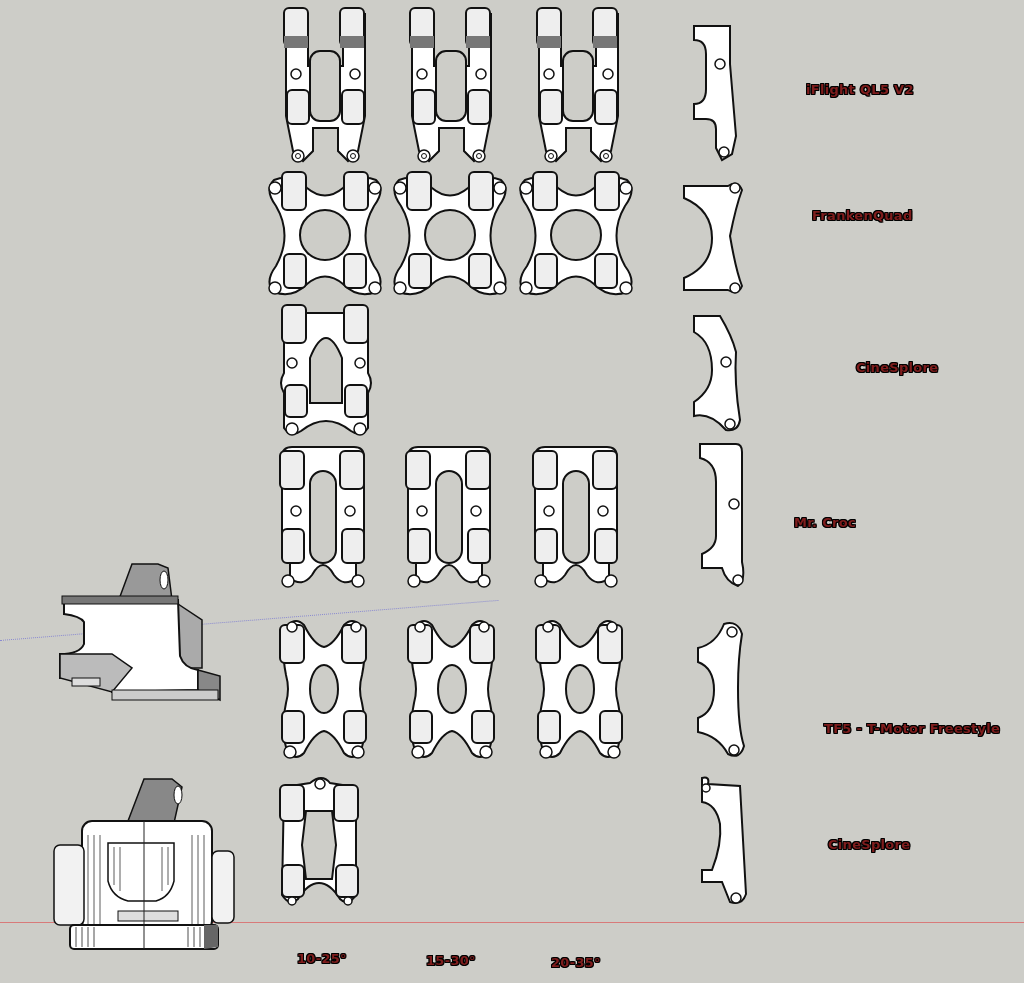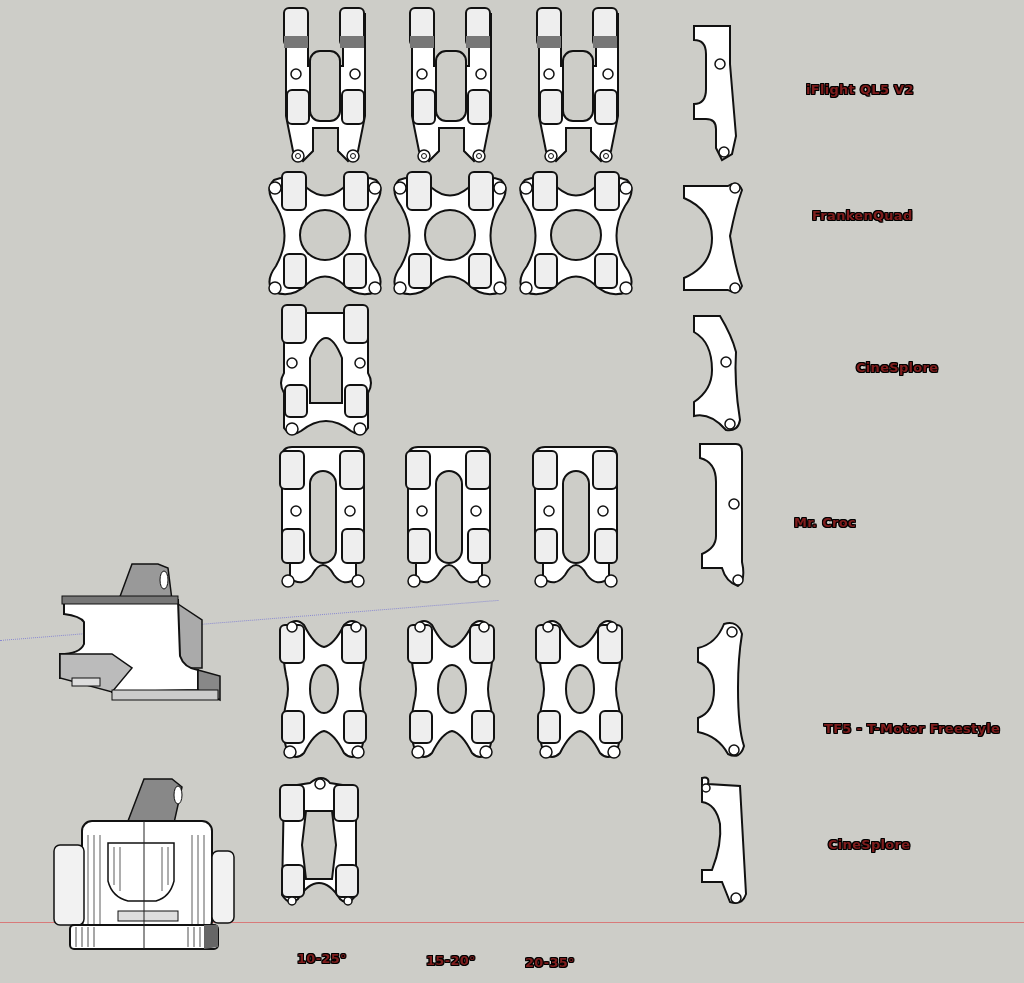--- a/index.html
+++ b/index.html
@@ -337,15 +337,15 @@
         <line x1="140" y1="152" x2="140" y2="172"></line>
           <line x1="146" y1="152" x2="146" y2="172"></line>
           <line x1="152" y1="152" x2="152" y2="172"></line>
       </g>
       <polygon points="156,150 170,150 170,172 156,174" fill="#666"></polygon>
       <line x1="96" y1="46" x2="96" y2="174" stroke="#222" stroke-width="1"></line>
     </svg>
   </div>
 
   <div class="label col-label" style="left:297px;top:951px">10-25°</div>
-  <div class="label col-label" style="left:426px;top:953px">15-20°</div>
-  <div class="label col-label" style="left:525px;top:955px">20-35°</div>
+  <div class="label col-label" style="left:426px;top:953px">15-30°</div>
+  <div class="label col-label" style="left:551px;top:955px">20-35°</div>
 </div>
 
 </body></html>

